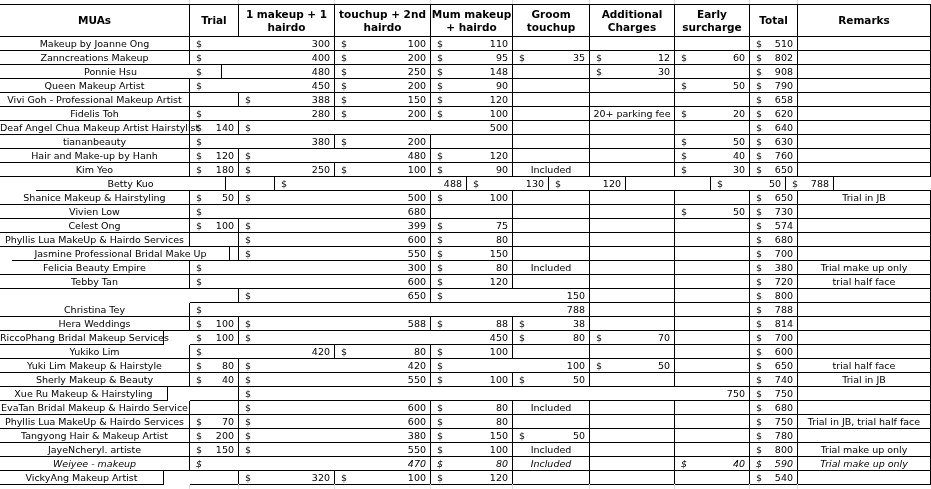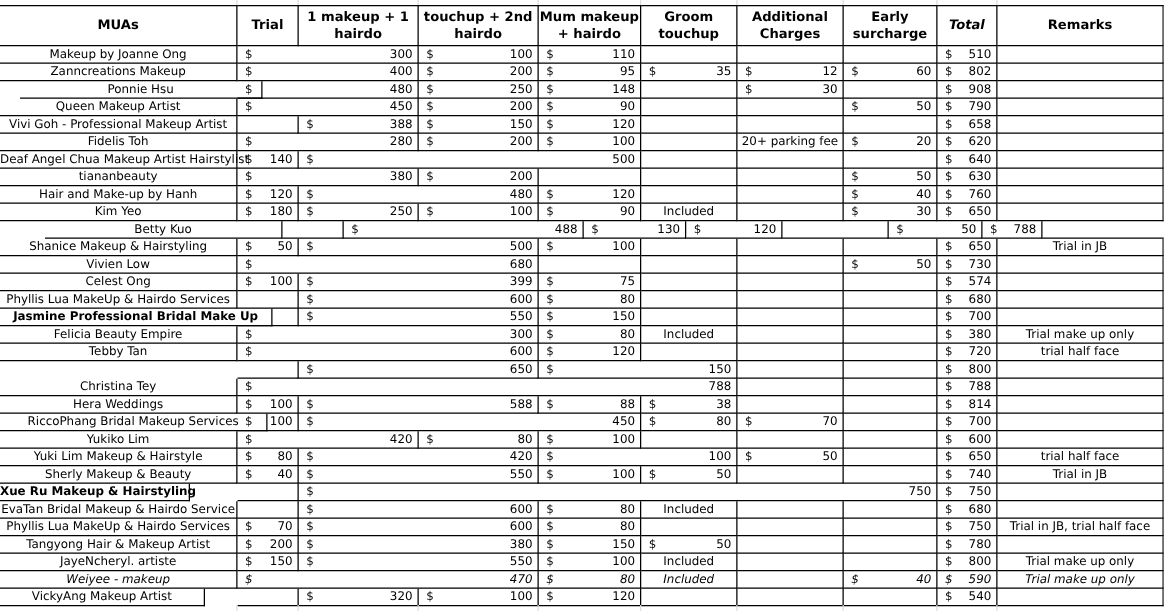--- a/index.html
+++ b/index.html
@@ -20,21 +20,21 @@
 <div id="sheet">
   <div id="header">
       <div class="hdr" style="left: 0px; width: 190px; border-left: 0px;">MUAs</div>
       <div class="hdr" style="left: 190px; width: 49px;">Trial</div>
       <div class="hdr" style="left: 239px; width: 96px;">1 makeup + 1 hairdo</div>
       <div class="hdr" style="left: 335px; width: 96px;">touchup + 2nd hairdo</div>
       <div class="hdr" style="left: 431px; width: 82px;">Mum makeup + hairdo</div>
       <div class="hdr" style="left: 513px; width: 77px;">Groom touchup</div>
       <div class="hdr" style="left: 590px; width: 85px;">Additional Charges</div>
       <div class="hdr" style="left: 675px; width: 75px;">Early surcharge</div>
-      <div class="hdr" style="left: 750px; width: 48px; font-style: italic;">Total</div>
+      <div class="hdr" style="left: 750px; width: 48px;">Total</div>
       <div class="hdr" style="left: 798px; width: 133px;">Remarks</div>
     </div>
   <div id="body">
       <div class="row" style="top: 37px;">
         <div class="cell" style="left: 0px; width: 190px; padding-left: 12px;">
           <div class="ctr">Makeup by Joanne Ong</div>
         </div>
         <div class="cell" style="left: 190px; width: 145px;">
           <span class="dol">$</span>
           <span class="val">300</span>
@@ -88,21 +88,21 @@
         </div>
         <div class="cell" style="left: 750px; width: 48px;">
           <span class="dol">$</span>
           <span class="val">802</span>
         </div>
         <div class="cell" style="left: 798px; width: 133px;">
           <div class="ctr"></div>
         </div>
       </div>
       <div class="row" style="top: 65px;">
-        <div class="cell" style="left: 16px; width: 194px;">
+        <div class="cell" style="left: 0px; width: 222px;">
           <div class="ctr">Ponnie Hsu</div>
         </div>
         <div class="cell" style="left: 190px; width: 145px;">
           <span class="dol">$</span>
           <span class="val">480</span>
         </div>
         <div class="cell" style="left: 335px; width: 96px;">
           <span class="dol">$</span>
           <span class="val">250</span>
         </div>
@@ -455,21 +455,21 @@
         <div class="cell" style="left: 675px; width: 75px;"></div>
         <div class="cell" style="left: 750px; width: 48px;">
           <span class="dol">$</span>
           <span class="val">680</span>
         </div>
         <div class="cell" style="left: 798px; width: 133px;">
           <div class="ctr"></div>
         </div>
       </div>
       <div class="row" style="top: 247px;">
-        <div class="cell" style="left: 0px; width: 218px; font-weight: bold;">
+        <div class="cell" style="left: 12px; width: 218px;">
           <div class="ctr">Jasmine Professional Bridal Make Up</div>
         </div>
         <div class="cell" style="left: 190px; width: 49px;"></div>
         <div class="cell" style="left: 239px; width: 192px;">
           <span class="dol">$</span>
           <span class="val">550</span>
         </div>
         <div class="cell" style="left: 431px; width: 82px;">
           <span class="dol">$</span>
           <span class="val">150</span>
@@ -595,21 +595,21 @@
         <div class="cell" style="left: 675px; width: 75px;"></div>
         <div class="cell" style="left: 750px; width: 48px;">
           <span class="dol">$</span>
           <span class="val">814</span>
         </div>
         <div class="cell" style="left: 798px; width: 133px;">
           <div class="ctr"></div>
         </div>
       </div>
       <div class="row" style="top: 331px;">
-        <div class="cell" style="left: 0px; width: 214px;">
+        <div class="cell" style="left: 0px; width: 164px;">
           <div class="ctr">RiccoPhang Bridal Makeup Services</div>
         </div>
         <div class="cell" style="left: 190px; width: 49px;">
           <span class="dol">$</span>
           <span class="val">100</span>
         </div>
         <div class="cell" style="left: 239px; width: 274px;">
           <span class="dol">$</span>
           <span class="val">450</span>
         </div>
@@ -710,21 +710,21 @@
         <div class="cell" style="left: 675px; width: 75px;"></div>
         <div class="cell" style="left: 750px; width: 48px;">
           <span class="dol">$</span>
           <span class="val">740</span>
         </div>
         <div class="cell" style="left: 798px; width: 133px;">
           <div class="ctr">Trial in JB</div>
         </div>
       </div>
       <div class="row" style="top: 387px;">
-        <div class="cell" style="left: 0px; width: 152px; font-weight: bold;">
+        <div class="cell" style="left: 0px; width: 168px;">
           <div class="ctr">Xue Ru Makeup &amp; Hairstyling</div>
         </div>
         <div class="cell" style="left: 190px; width: 49px;"></div>
         <div class="cell" style="left: 239px; width: 511px;">
           <span class="dol">$</span>
           <span class="val">750</span>
         </div>
         <div class="cell" style="left: 750px; width: 48px;">
           <span class="dol">$</span>
           <span class="val">750</span>

